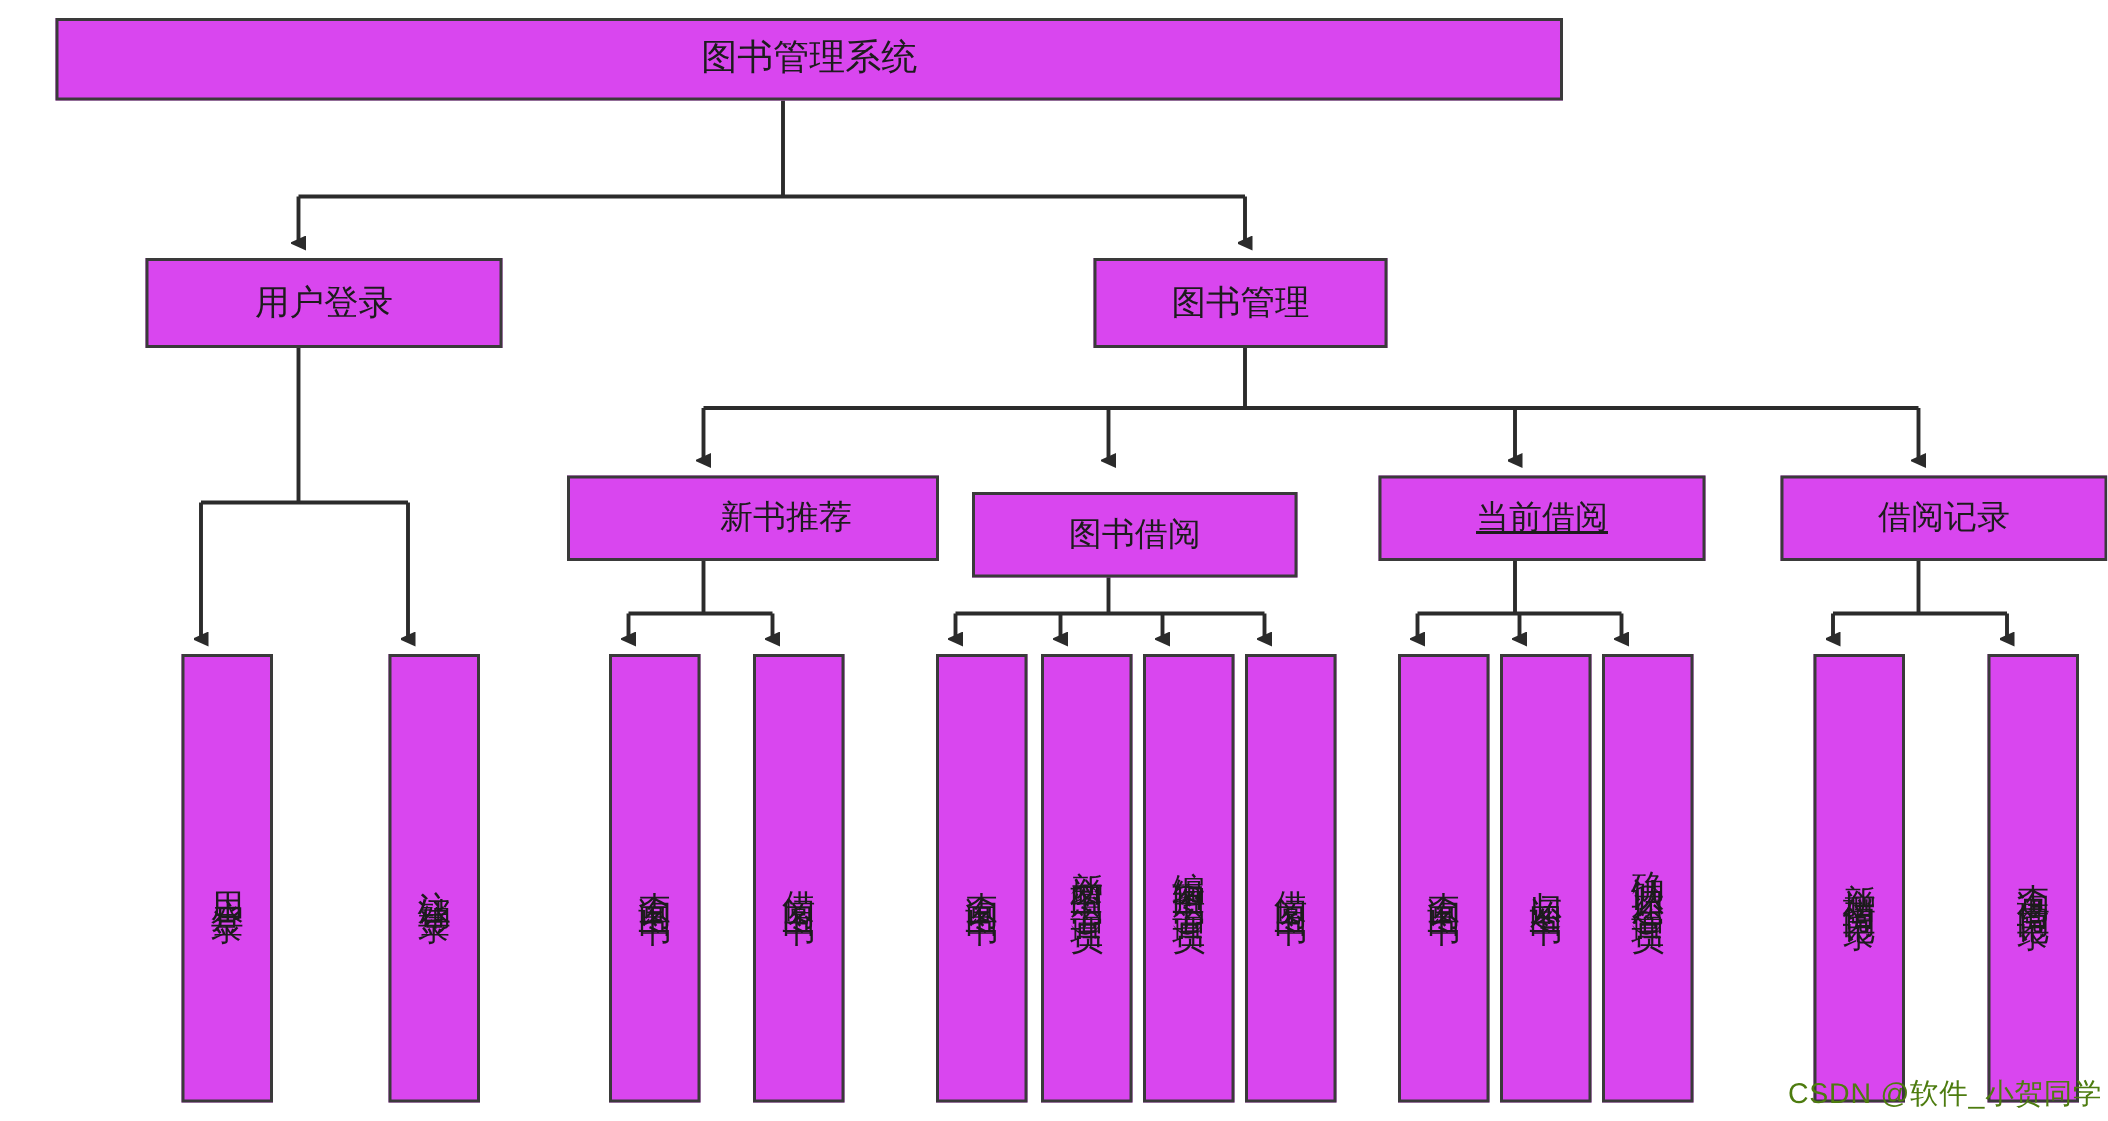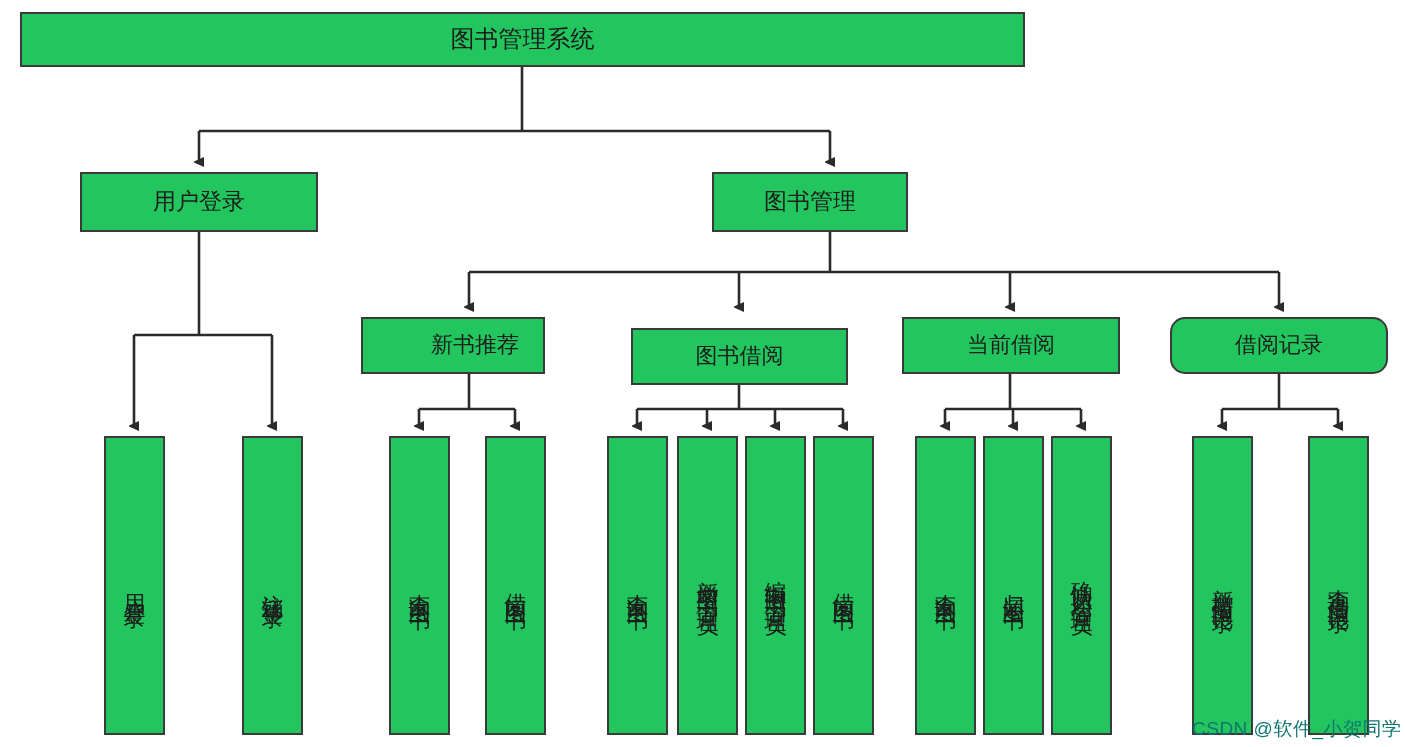--- a/index.html
+++ b/index.html
@@ -20,26 +20,27 @@
   .svg-layer {
     position: absolute;
     left: 0;
     top: 0;
     width: 1405px;
     height: 747px;
   }
   .node {
     position: absolute;
     box-sizing: border-box;
-    background: #22c55e;
+    background: #d946ef;
     border: 2.5px solid #3a3a3a;
     display: flex;
     align-items: center;
     justify-content: center;
     color: #1c1c1c;
+    margin-left: 17px;
   }
   .node .label {
     display: block;
     text-align: center;
     line-height: 1.02;
     white-space: nowrap;
   }
   .node-root .label { font-size: 24px; }
   .node-l2 .label   { font-size: 23px; }
   .node-l3 .label   { font-size: 22px; }
@@ -50,21 +51,21 @@
   .node-leaf .label {
     writing-mode: vertical-rl;
     text-orientation: upright;
     font-size: 22px;
     letter-spacing: 5px;
     line-height: 1;
     white-space: nowrap;
   }
   .watermark {
     position: absolute;
-    color: #0f766e;
+    color: #4d7c0f;
     font-size: 19px;
     white-space: nowrap;
     letter-spacing: 0.5px;
     pointer-events: none;
   }
 </style>
 </head>
 <body>
 
 <div id="canvas">
@@ -123,30 +124,30 @@
     <span class="label">图书管理系统</span>
   </div>
 
   <div class="node node-l2" style="left:80px; top:172px; width:238px; height:60px;">
     <span class="label">用户登录</span>
   </div>
   <div class="node node-l2" style="left:712px; top:172px; width:196px; height:60px;">
     <span class="label">图书管理</span>
   </div>
 
-  <div class="node node-l3" style="left:361px; top:317px; width:184px; height:57px;padding-left:44px;">
+  <div class="node node-l3" style="left:361px; top:317px; width:248px; height:57px;padding-left:44px;">
     <span class="label">新书推荐</span>
   </div>
   <div class="node node-l3" style="left:631px; top:328px; width:217px; height:57px;">
     <span class="label">图书借阅</span>
   </div>
-  <div class="node node-l3" style="left:902px; top:317px; width:218px; height:57px;">
+  <div class="node node-l3" style="left:902px; top:317px; width:218px; height:57px;text-decoration:underline;">
     <span class="label">当前借阅</span>
   </div>
-  <div class="node node-l3" style="left:1170px; top:317px; width:218px; height:57px;border-radius:15px;">
+  <div class="node node-l3" style="left:1170px; top:317px; width:218px; height:57px;">
     <span class="label">借阅记录</span>
   </div>
 
   <div class="node node-leaf" style="left:104px; top:436px; width:61px; height:299px;">
     <span class="label">用户登录</span>
   </div>
   <div class="node node-leaf" style="left:242px; top:436px; width:61px; height:299px;">
     <span class="label">注销登录</span>
   </div>
 

